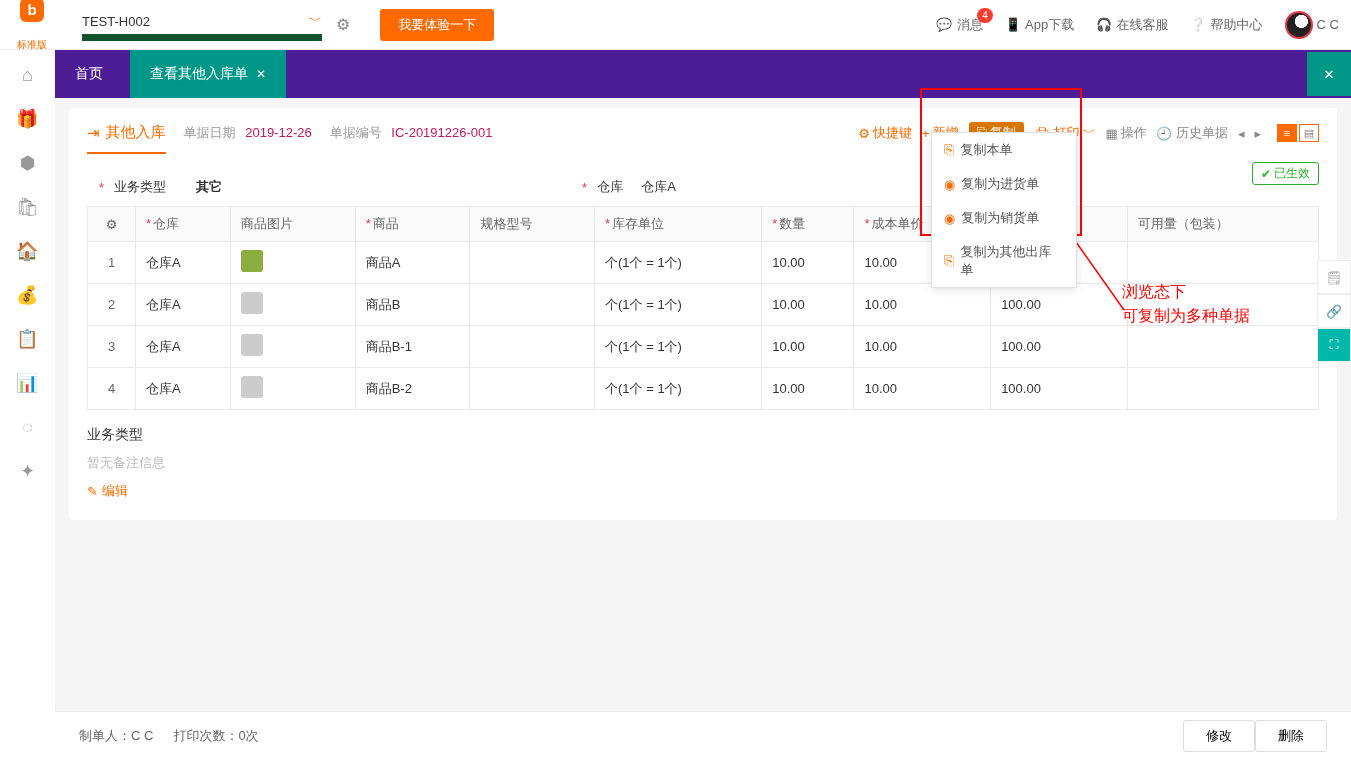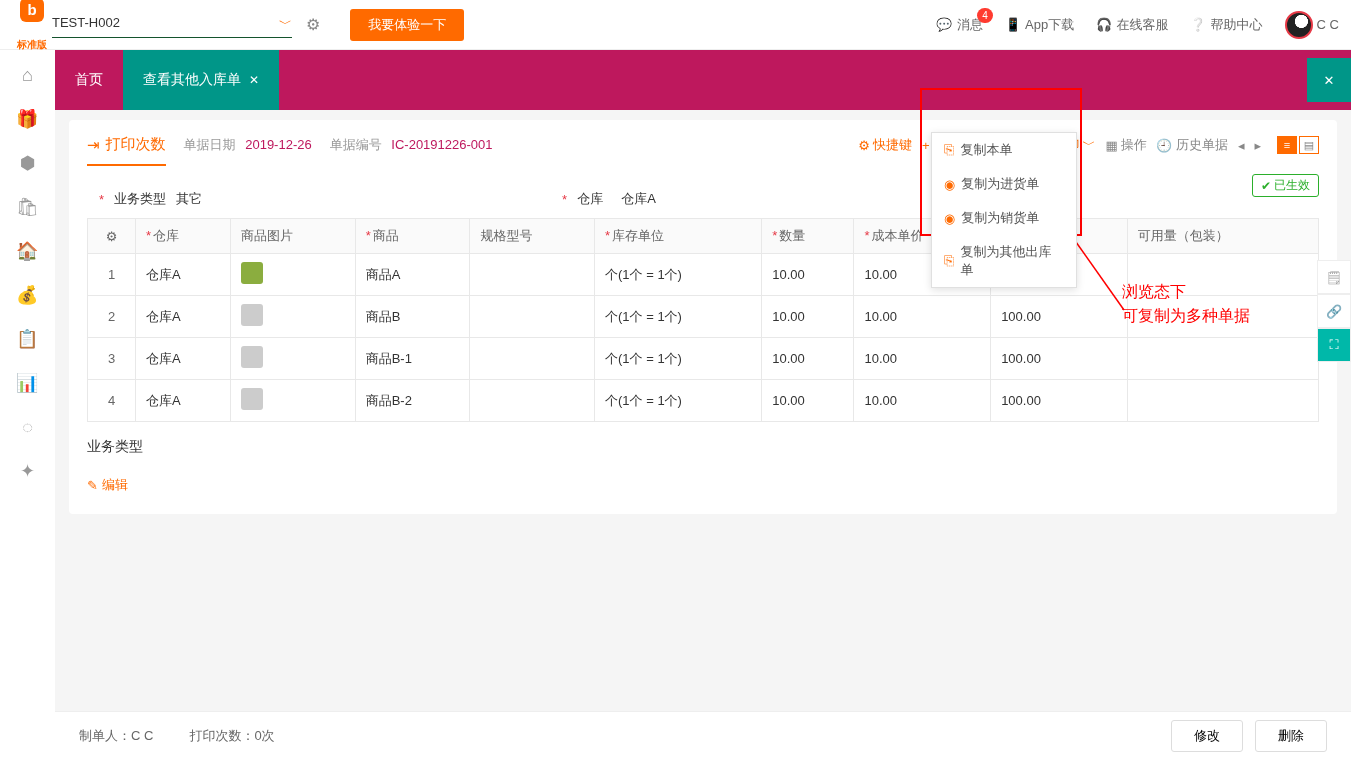--- a/index.html
+++ b/index.html
@@ -3,38 +3,38 @@
 <meta charset="utf-8">
 <style>
 *{margin:0;padding:0;box-sizing:border-box;font-family:"Microsoft YaHei","PingFang SC",sans-serif;}
 body{background:#f5f5f5;font-size:13px;color:#333;overflow:hidden;}
 .app{display:flex;flex-direction:column;height:759px;width:1351px;position:relative;}
 
 
 .header{height:50px;background:#fff;display:flex;align-items:center;padding:0 12px;border-bottom:1px solid #eee;}
 .logo{width:40px;display:flex;flex-direction:column;align-items:center;}
 .logo-icon{width:24px;height:24px;border-radius:6px;background:#ff6a00;display:flex;align-items:center;justify-content:center;color:#fff;font-weight:bold;font-size:15px;}
-.logo-text{font-size:10px;color:#ff6a00;margin-top:16px;font-weight:bold;}
-.org-select{display:flex;align-items:flex-start;width:240px;border-bottom:1px solid #14532d;padding:4px 0;cursor:pointer;}
+.logo-text{font-size:10px;color:#ff6a00;margin-top:16px;}
+.org-select{margin-left:30px;display:flex;align-items:center;width:240px;border-bottom:7px solid #14532d;padding:4px 0;cursor:pointer;}
 .org-select .caret{margin-left:auto;color:#ff6a00;}
 .gear-btn{margin-left:14px;color:#888;cursor:pointer;font-size:16px;}
 .try-btn{margin-left:30px;background:#ff6a00;color:#fff;border:none;border-radius:3px;padding:7px 18px;cursor:pointer;font-size:13px;}
 .header-right{margin-left:auto;display:flex;align-items:center;gap:22px;}
 .hr-item{display:flex;align-items:center;gap:4px;color:#666;cursor:pointer;font-size:13px;position:relative;}
 .badge{position:absolute;top:-8px;right:-10px;background:#ff3b30;color:#fff;border-radius:8px;font-size:10px;padding:0 5px;line-height:15px;}
 .avatar{width:28px;height:28px;border-radius:50%;background:radial-gradient(circle at 60% 35%,#fff 30%,#222 32%);border:2px solid #e63946;}
 
 
 .body{display:flex;flex:1;min-height:0;}
 .rail{width:55px;background:#fff;display:flex;flex-direction:column;align-items:center;padding-top:14px;gap:22px;color:#999;}
 .rail-item{font-size:18px;cursor:pointer;width:22px;height:22px;display:flex;align-items:center;justify-content:center;}
 
 
 .main{flex:1;display:flex;flex-direction:column;min-width:0;}
-.tabs{height:60px;background:#be185d;display:flex;align-items:center;}
+.tabs{height:48px;background:#4c1d95;display:flex;align-items:center;gap:7px;}
 .tab{height:100%;display:flex;align-items:center;padding:0 20px;color:#fff;cursor:pointer;font-size:14px;}
 .tab.active{background:#009688;}
 .tab .close{margin-left:8px;font-size:12px;}
 .tabs .tabs-close{margin-left:auto;width:44px;height:44px;background:#009688;color:#fff;display:flex;align-items:center;justify-content:center;cursor:pointer;}
 
 .content{flex:1;padding:10px 14px;overflow:auto;position:relative;}
 .card{background:#fff;border-radius:4px;padding:0;position:relative;}
 .card-head{display:flex;align-items:center;padding:14px 18px 10px;gap:18px;}
 .tab-pill{display:flex;align-items:center;gap:6px;color:#ff6a00;font-size:15px;border-bottom:2px solid #ff6a00;padding-bottom:10px;margin-bottom:-11px;}
 .meta{color:#999;font-size:13px;}
@@ -64,21 +64,21 @@
 .prod-img.gray{background:#ccc;}
 tr.subtotal td{background:#fdf6ec;font-weight:bold;}
 
 .remark{padding:16px 18px 20px;}
 .remark h4{font-size:14px;font-weight:normal;color:#333;margin-bottom:10px;}
 .remark .none{color:#bbb;font-size:13px;}
 .remark .edit{color:#ff6a00;margin-top:10px;display:inline-flex;align-items:center;gap:4px;cursor:pointer;font-size:13px;}
 
 
 .footer{height:48px;background:#fff;border-top:1px solid #eee;display:flex;align-items:center;padding:0 24px;font-size:13px;color:#666;}
-.footer .btns{margin-left:auto;display:flex;gap:12px;justify-content:flex-end;}
+.footer .btns{margin-left:auto;display:flex;justify-content:flex-end;}
 .footer button{border:1px solid #ddd;background:#fff;padding:6px 22px;border-radius:3px;cursor:pointer;font-size:13px;}
 
 
 .dock{position:absolute;right:0;top:300px;display:flex;flex-direction:column;}
 .dock-item{width:34px;height:34px;background:#fff;border:1px solid #eee;display:flex;align-items:center;justify-content:center;color:#999;cursor:pointer;}
 .dock-item.teal{background:#00b8a9;color:#fff;}
 
 
 .dropdown{position:absolute;left:931px;top:132px;width:146px;background:#fff;border:1px solid #e0e0e0;box-shadow:0 2px 8px rgba(0,0,0,.12);z-index:20;}
 .dd-item{padding:8px 12px;display:flex;align-items:center;gap:6px;cursor:pointer;font-size:13px;color:#555;}
@@ -157,21 +157,21 @@
           <span class="close">✕</span>
         </div>
         <div class="tabs-close">✕</div>
       </div>
 
       <div class="content">
         <div class="card">
           <div class="card-head">
             <div class="tab-pill">
               <span style="color:#ff6a00;">⇥</span>
-              <span>打印次数</span>
+              <span>其他入库</span>
             </div>
             <span class="meta">
               <span>单据日期</span>
               <span class="val">2019-12-26</span>
             </span>
             <span class="meta">
               <span>单据编号</span>
               <span class="val">IC-20191226-001</span>
             </span>
             <div class="doc-actions">
@@ -211,21 +211,21 @@
 
           <div class="status">
             <span>✔</span>
             <span>已生效</span>
           </div>
 
           <div class="form-row">
             <div class="form-item">
               <span class="req">*</span>
               <span>业务类型</span>
-              <span style="margin-left:0;">其它</span>
+              <span style="margin-left:20px;font-weight:bold;">其它</span>
             </div>
             <div class="form-item" style="margin-left:300px;">
               <span class="req">*</span>
               <span>仓库</span>
               <span style="margin-left:8px;">仓库A</span>
             </div>
           </div>
 
           <div class="tbl-wrap">
             <table>
@@ -291,33 +291,34 @@
                     <td>10.00</td>
                     <td>100.00</td>
                     <td></td>
                   </tr>
                 </tbody>
             </table>
           </div>
 
           <div class="remark">
             <h4>业务类型</h4>
+            <div class="none">暂无备注信息</div>
             <div class="edit">
               <span>✎</span>
               <span>编辑</span>
             </div>
           </div>
         </div>
       </div>
 
       <div class="footer">
         <span>
           <span>制单人：</span><span>C C</span>
         </span>
-        <span style="margin-left:36px;">
+        <span style="margin-left:20px;">
           <span>打印次数：</span><span>0次</span>
         </span>
         <div class="btns">
           <button>修改</button>
           <button>删除</button>
         </div>
       </div>
     </div>
   </div>
 

